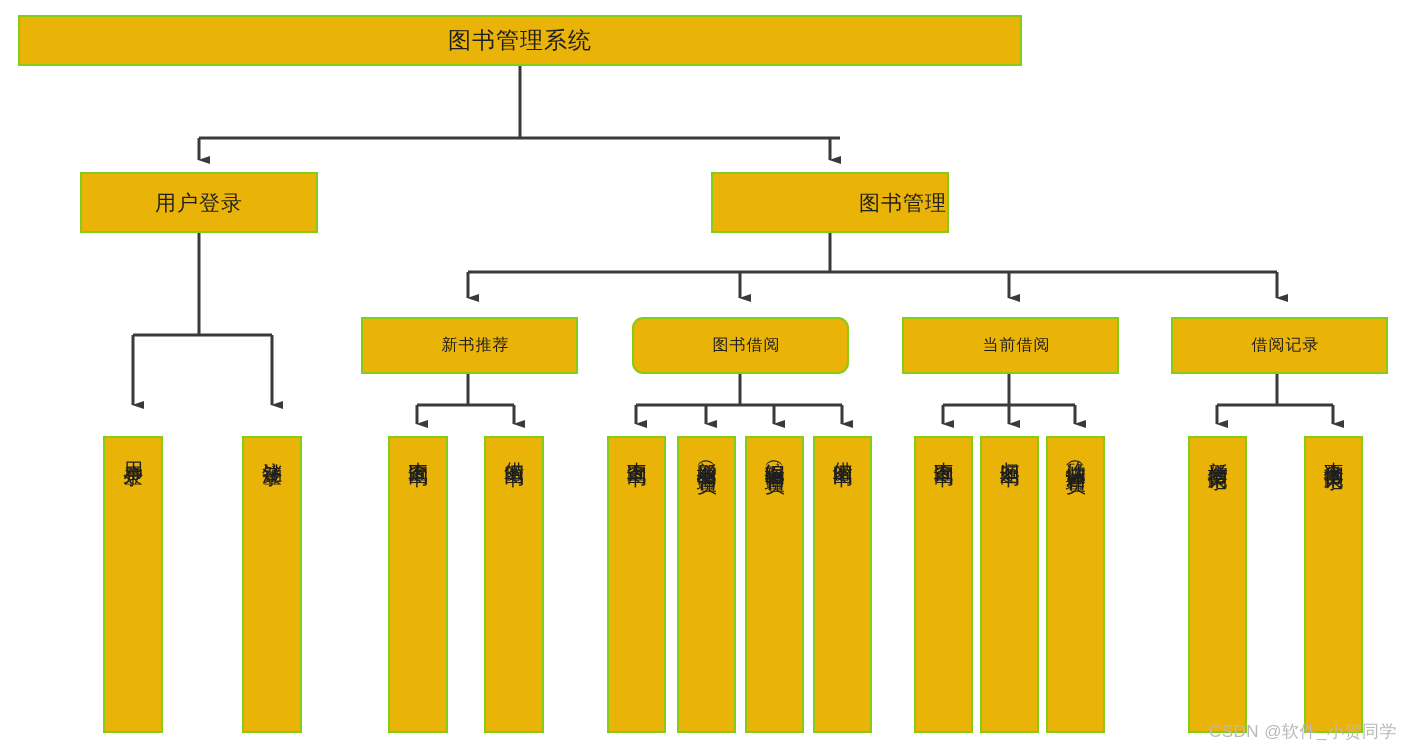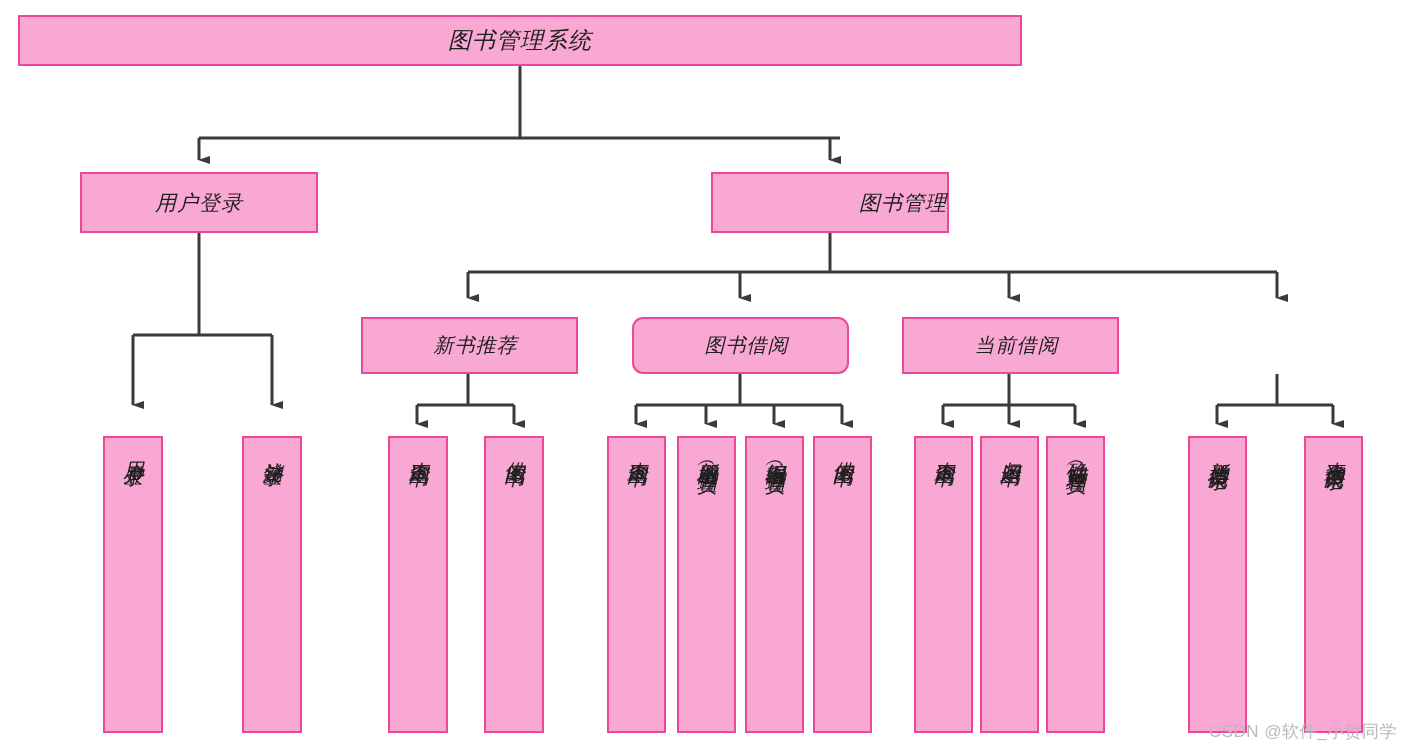--- a/index.html
+++ b/index.html
@@ -14,37 +14,36 @@
     position: relative;
     width: 1405px;
     height: 747px;
     background: #ffffff;
     overflow: hidden;
   }
   
   .node {
     position: absolute;
     box-sizing: border-box;
-    background: #f9a8d4;
-    border: 2px solid #ec4899;
+    background: #eab308;
+    border: 2px solid #84cc16;
     display: flex;
     align-items: center;
     justify-content: center;
     color: #1f1f1f;
     letter-spacing: 1px;
-    font-style: italic;
   }
   .node.root {
     font-size: 23px;
   }
   .node.level1 {
     font-size: 21px;
   }
   .node.level2 {
-    font-size: 20px;
+    font-size: 16px;
     padding-left: 12px;
   }
   
   .node.leaf {
     font-size: 20px;
     padding: 8px 0;
     align-items: flex-start;
     justify-content: center;
   }
   .vtext {
@@ -144,20 +143,23 @@
 
   <div class="node level2" style="left:361px; top:317px; width:217px; height:57px;">
     <span>新书推荐</span>
   </div>
   <div class="node level2" style="left:632px; top:317px; width:217px; height:57px;border-radius:11px;">
     <span>图书借阅</span>
   </div>
   <div class="node level2" style="left:902px; top:317px; width:217px; height:57px;">
     <span>当前借阅</span>
   </div>
+  <div class="node level2" style="left:1171px; top:317px; width:217px; height:57px;">
+    <span>借阅记录</span>
+  </div>
 
   <div class="node leaf" style="left:103px; top:436px; width:60px; height:297px;">
     <span class="vtext">用户登录</span>
   </div>
   <div class="node leaf" style="left:242px; top:436px; width:60px; height:297px;">
     <span class="vtext">注销登录</span>
   </div>
 
   <div class="node leaf" style="left:388px; top:436px; width:60px; height:297px;">
     <span class="vtext">查询图书</span>

